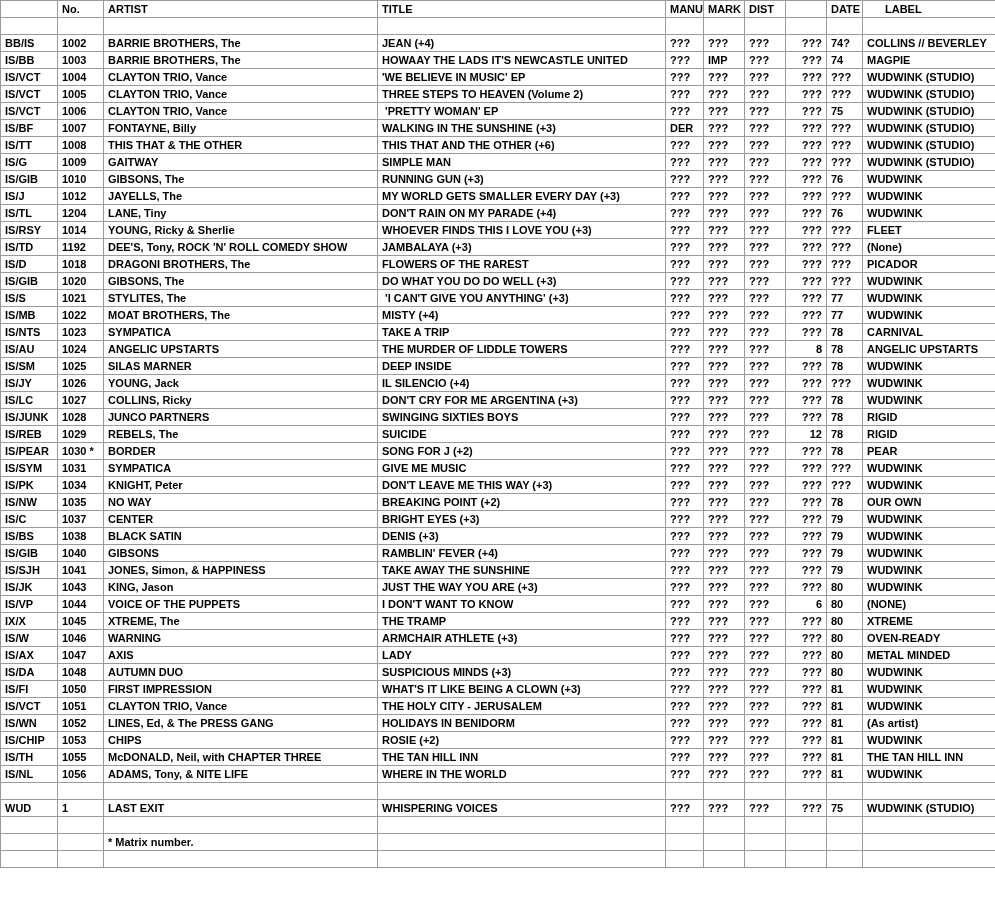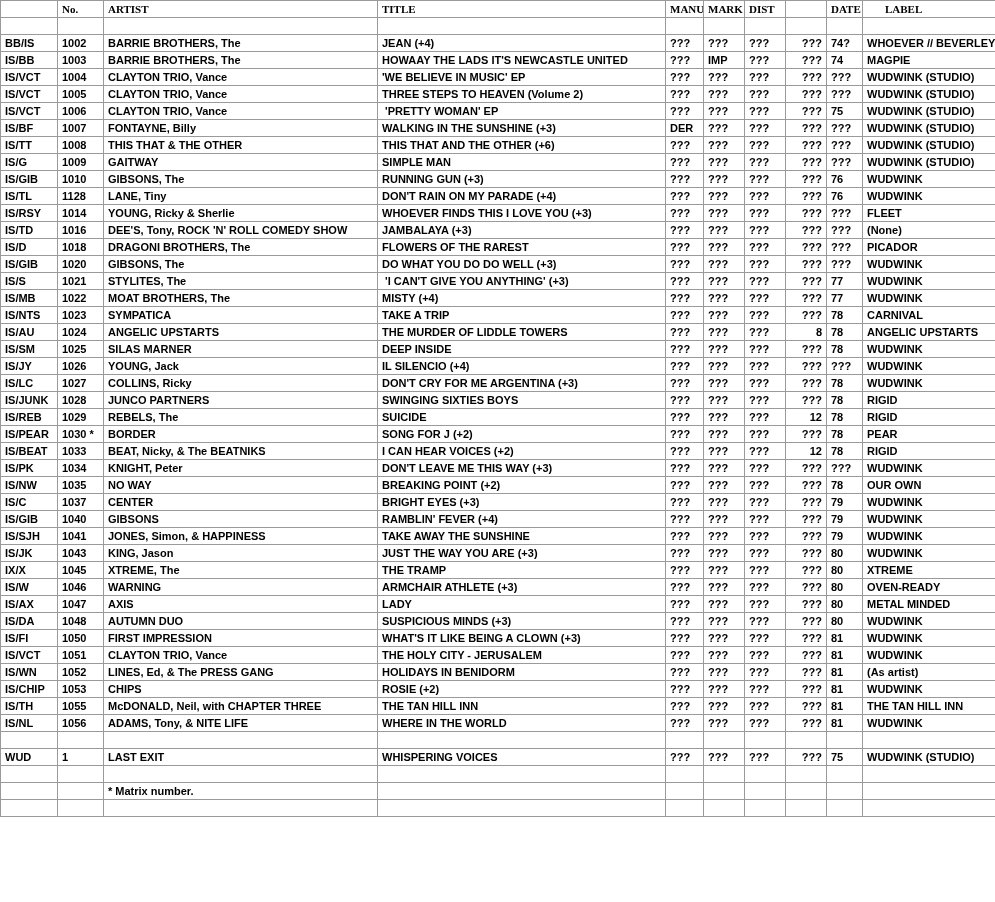--- a/index.html
+++ b/index.html
@@ -14,21 +14,21 @@
     font-family:"Liberation Sans","DejaVu Sans",sans-serif;
     font-weight:bold;
     font-size:11px;
     line-height:15px;
     color:var(--text);
     text-align:left;
     vertical-align:middle;
     white-space:pre;
     overflow:hidden;
   }
-  th { background:var(--bg);font-family:Liberation Serif, serif; }
+  th { background:var(--bg); }
   col.col-code  { width:57px; }
   col.col-no    { width:46px; }
   col.col-artist{ width:274px; }
   col.col-title { width:288px; }
   col.col-manu  { width:38px; }
   col.col-mark  { width:41px; }
   col.col-dist  { width:41px; }
   col.col-col8  { width:41px; }
   col.col-date  { width:36px; }
   col.col-label { width:133px; }
@@ -81,21 +81,21 @@
       <tr>
         <td class="col-code">BB/IS</td>
         <td class="col-no">1002</td>
         <td class="col-artist">BARRIE BROTHERS, The</td>
         <td class="col-title">JEAN (+4)</td>
         <td class="col-manu">???</td>
         <td class="col-mark">???</td>
         <td class="col-dist">???</td>
         <td class="col-col8">???</td>
         <td class="col-date">74?</td>
-        <td class="col-label">WHOEVER // BEVERLEY</td>
+        <td class="col-label">COLLINS // BEVERLEY</td>
       </tr>
       <tr>
         <td class="col-code">IS/BB</td>
         <td class="col-no">1003</td>
         <td class="col-artist">BARRIE BROTHERS, The</td>
         <td class="col-title">HOWAAY THE LADS IT'S NEWCASTLE UNITED</td>
         <td class="col-manu">???</td>
         <td class="col-mark">IMP</td>
         <td class="col-dist">???</td>
         <td class="col-col8">???</td>
@@ -180,22 +180,34 @@
         <td class="col-artist">GIBSONS, The</td>
         <td class="col-title">RUNNING GUN (+3)</td>
         <td class="col-manu">???</td>
         <td class="col-mark">???</td>
         <td class="col-dist">???</td>
         <td class="col-col8">???</td>
         <td class="col-date">76</td>
         <td class="col-label">WUDWINK</td>
       </tr>
       <tr>
+        <td class="col-code">IS/J</td>
+        <td class="col-no">1012</td>
+        <td class="col-artist">JAYELLS, The</td>
+        <td class="col-title">MY WORLD GETS SMALLER EVERY DAY (+3)</td>
+        <td class="col-manu">???</td>
+        <td class="col-mark">???</td>
+        <td class="col-dist">???</td>
+        <td class="col-col8">???</td>
+        <td class="col-date">???</td>
+        <td class="col-label">WUDWINK</td>
+      </tr>
+      <tr>
         <td class="col-code">IS/TL</td>
-        <td class="col-no">1128</td>
+        <td class="col-no">1204</td>
         <td class="col-artist">LANE, Tiny</td>
         <td class="col-title">DON'T RAIN ON MY PARADE (+4)</td>
         <td class="col-manu">???</td>
         <td class="col-mark">???</td>
         <td class="col-dist">???</td>
         <td class="col-col8">???</td>
         <td class="col-date">76</td>
         <td class="col-label">WUDWINK</td>
       </tr>
       <tr>
@@ -205,21 +217,21 @@
         <td class="col-title">WHOEVER FINDS THIS I LOVE YOU (+3)</td>
         <td class="col-manu">???</td>
         <td class="col-mark">???</td>
         <td class="col-dist">???</td>
         <td class="col-col8">???</td>
         <td class="col-date">???</td>
         <td class="col-label">FLEET</td>
       </tr>
       <tr>
         <td class="col-code">IS/TD</td>
-        <td class="col-no">1016</td>
+        <td class="col-no">1192</td>
         <td class="col-artist">DEE'S, Tony, ROCK 'N' ROLL COMEDY SHOW</td>
         <td class="col-title">JAMBALAYA (+3)</td>
         <td class="col-manu">???</td>
         <td class="col-mark">???</td>
         <td class="col-dist">???</td>
         <td class="col-col8">???</td>
         <td class="col-date">???</td>
         <td class="col-label">(None)</td>
       </tr>
       <tr>
@@ -360,30 +372,30 @@
         <td class="col-artist">BORDER</td>
         <td class="col-title">SONG FOR J (+2)</td>
         <td class="col-manu">???</td>
         <td class="col-mark">???</td>
         <td class="col-dist">???</td>
         <td class="col-col8">???</td>
         <td class="col-date">78</td>
         <td class="col-label">PEAR</td>
       </tr>
       <tr>
-        <td class="col-code">IS/BEAT</td>
-        <td class="col-no">1033</td>
-        <td class="col-artist">BEAT, Nicky, &amp; The BEATNIKS</td>
-        <td class="col-title">I CAN HEAR VOICES (+2)</td>
-        <td class="col-manu">???</td>
-        <td class="col-mark">???</td>
-        <td class="col-dist">???</td>
-        <td class="col-col8">12</td>
-        <td class="col-date">78</td>
-        <td class="col-label">RIGID</td>
+        <td class="col-code">IS/SYM</td>
+        <td class="col-no">1031</td>
+        <td class="col-artist">SYMPATICA</td>
+        <td class="col-title">GIVE ME MUSIC</td>
+        <td class="col-manu">???</td>
+        <td class="col-mark">???</td>
+        <td class="col-dist">???</td>
+        <td class="col-col8">???</td>
+        <td class="col-date">???</td>
+        <td class="col-label">WUDWINK</td>
       </tr>
       <tr>
         <td class="col-code">IS/PK</td>
         <td class="col-no">1034</td>
         <td class="col-artist">KNIGHT, Peter</td>
         <td class="col-title">DON'T LEAVE ME THIS WAY (+3)</td>
         <td class="col-manu">???</td>
         <td class="col-mark">???</td>
         <td class="col-dist">???</td>
         <td class="col-col8">???</td>
@@ -408,20 +420,32 @@
         <td class="col-artist">CENTER</td>
         <td class="col-title">BRIGHT EYES (+3)</td>
         <td class="col-manu">???</td>
         <td class="col-mark">???</td>
         <td class="col-dist">???</td>
         <td class="col-col8">???</td>
         <td class="col-date">79</td>
         <td class="col-label">WUDWINK</td>
       </tr>
       <tr>
+        <td class="col-code">IS/BS</td>
+        <td class="col-no">1038</td>
+        <td class="col-artist">BLACK SATIN</td>
+        <td class="col-title">DENIS (+3)</td>
+        <td class="col-manu">???</td>
+        <td class="col-mark">???</td>
+        <td class="col-dist">???</td>
+        <td class="col-col8">???</td>
+        <td class="col-date">79</td>
+        <td class="col-label">WUDWINK</td>
+      </tr>
+      <tr>
         <td class="col-code">IS/GIB</td>
         <td class="col-no">1040</td>
         <td class="col-artist">GIBSONS</td>
         <td class="col-title">RAMBLIN' FEVER (+4)</td>
         <td class="col-manu">???</td>
         <td class="col-mark">???</td>
         <td class="col-dist">???</td>
         <td class="col-col8">???</td>
         <td class="col-date">79</td>
         <td class="col-label">WUDWINK</td>
@@ -442,20 +466,32 @@
         <td class="col-code">IS/JK</td>
         <td class="col-no">1043</td>
         <td class="col-artist">KING, Jason</td>
         <td class="col-title">JUST THE WAY YOU ARE (+3)</td>
         <td class="col-manu">???</td>
         <td class="col-mark">???</td>
         <td class="col-dist">???</td>
         <td class="col-col8">???</td>
         <td class="col-date">80</td>
         <td class="col-label">WUDWINK</td>
+      </tr>
+      <tr>
+        <td class="col-code">IS/VP</td>
+        <td class="col-no">1044</td>
+        <td class="col-artist">VOICE OF THE PUPPETS</td>
+        <td class="col-title">I DON'T WANT TO KNOW</td>
+        <td class="col-manu">???</td>
+        <td class="col-mark">???</td>
+        <td class="col-dist">???</td>
+        <td class="col-col8">6</td>
+        <td class="col-date">80</td>
+        <td class="col-label">(NONE)</td>
       </tr>
       <tr>
         <td class="col-code">IX/X</td>
         <td class="col-no">1045</td>
         <td class="col-artist">XTREME, The</td>
         <td class="col-title">THE TRAMP</td>
         <td class="col-manu">???</td>
         <td class="col-mark">???</td>
         <td class="col-dist">???</td>
         <td class="col-col8">???</td>

